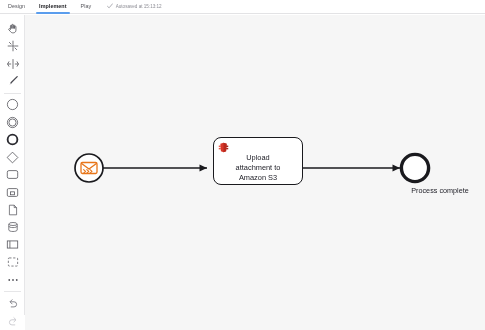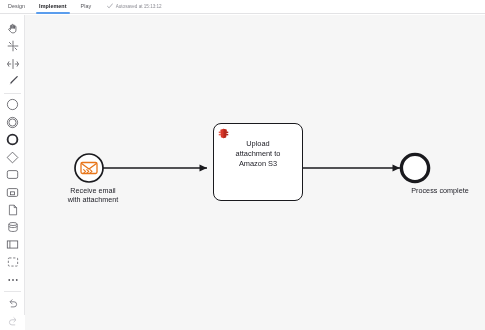--- a/index.html
+++ b/index.html
@@ -126,22 +126,22 @@
     line-height: 9.2px;
     color: #22222a;
     white-space: pre;
     letter-spacing: 0.02px;
   }
   #label-start { left: 8px;  top: 171px; width: 120px; }
   #label-end   { left: 355px; top: 171px; width: 120px; }
 
   #task-node {
     position: absolute;
-    left: 188px; top: 108px;
-    width: 90px; height: 78px;
+    left: 188px; top: 122px;
+    width: 90px; height: 48px;
     background: #ffffff;
     border: 1.6px solid #1a1a1e;
     border-radius: 8px;
     box-sizing: border-box;
   }
   #task-icon {
     position: absolute;
     left: 4px; top: 3.5px;
     width: 11px; height: 11px;
   }
@@ -376,22 +376,20 @@
             <path d="M61.8 154.6 L63.8 156.4 L61.8 158.2" fill="none" stroke="#e8761a" stroke-width="1.1" stroke-linecap="round" stroke-linejoin="round"></path>
             <path d="M65 154.6 L67 156.4 L65 158.2" fill="none" stroke="#e8761a" stroke-width="1.1" stroke-linecap="round" stroke-linejoin="round"></path>
           </g>
         </g>
 
         <g>
           <circle cx="390" cy="153" r="13.6" fill="#ffffff" stroke="#1a1a1e" stroke-width="3.4"></circle>
         </g>
       </svg>
 
-      <div class="bpmn-label" id="label-start">Receive email
-with attachment</div>
 
       <div id="task-node">
         <span id="task-icon">
           <svg width="11" height="11" viewBox="0 0 16 16">
             <path d="M3.4 2.6 L8 1.2 L12.6 2.6 L11.8 13.4 L8 14.8 L4.2 13.4 Z" fill="#d8382a"></path>
             <path d="M8 1.2 L12.6 2.6 L11.8 13.4 L8 14.8 Z" fill="#b8281c"></path>
             <rect x="1.1" y="5.2" width="3.1" height="2.1" fill="#e8594a"></rect>
             <rect x="11.8" y="5.2" width="3.1" height="2.1" fill="#a82318"></rect>
             <rect x="1.1" y="8.6" width="3.1" height="2.1" fill="#e8594a"></rect>
             <rect x="11.8" y="8.6" width="3.1" height="2.1" fill="#a82318"></rect>

